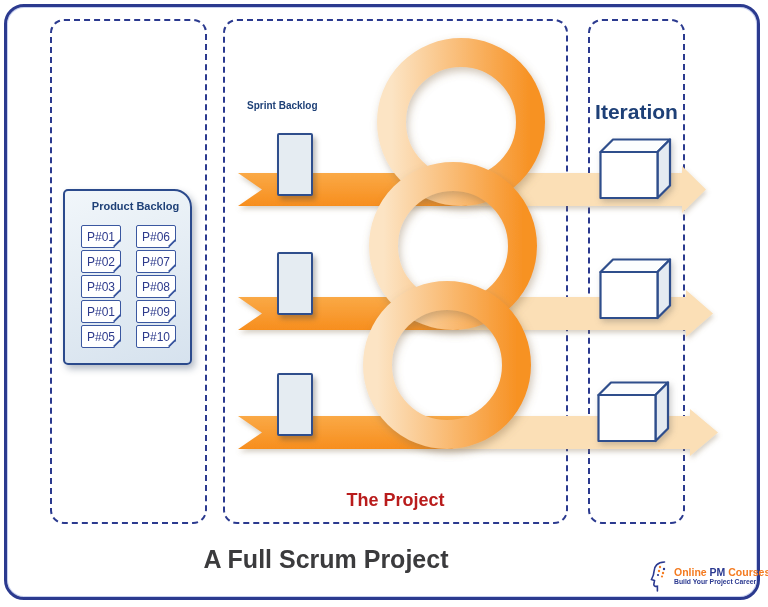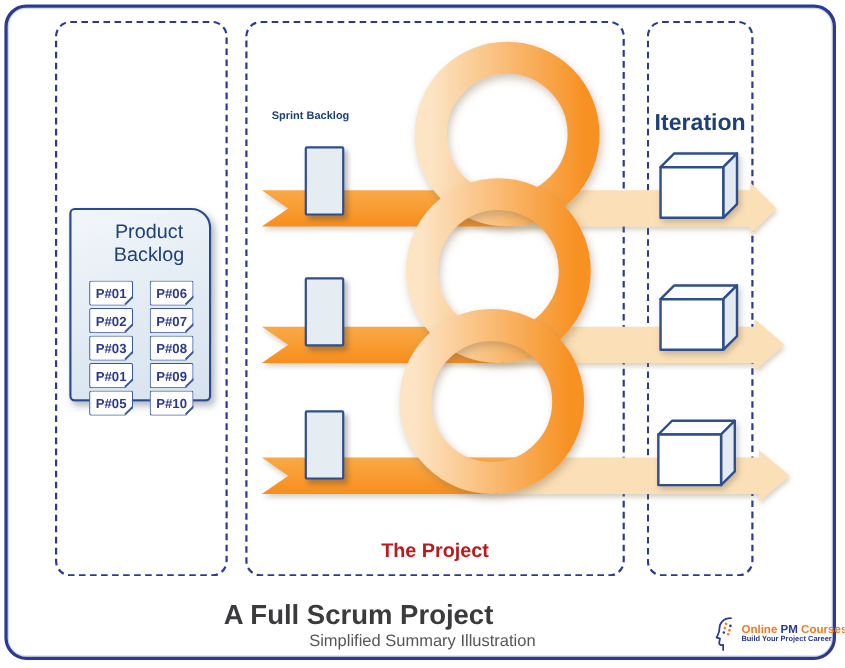--- a/index.html
+++ b/index.html
@@ -22,28 +22,28 @@
   .iteration-label{left:588px;top:100px;width:97px;text-align:center;font-size:21px;}
   .zone-label{font-size:18px;text-align:center;}
   .goal-label{left:50px;top:490px;width:157px;}
   .project-label{left:223px;top:490px;width:345px;color:#b91c1c;}
   .product-label{left:586px;top:490px;width:101px;}
   
   .backlog-card{position:absolute;left:63px;top:189px;width:129px;height:176px;box-sizing:border-box;
                 background:linear-gradient(160deg,#f1f6fa 0%,#e2ebf3 55%,#d6e2ee 100%);
                 border:2px solid #2b4a8c;border-radius:5px 18px 5px 5px;
                 box-shadow:3px 4px 7px rgba(40,60,90,.35);}
-  .backlog-title{margin-top:9px;text-align:center;font-size:18px;font-weight:normal;color:#1e4077;padding-left:16px;}
+  .backlog-title{margin-top:9px;text-align:center;font-size:11px;font-weight:bold;color:#1e4077;padding-left:16px;}
   .chip-grid{margin:13px 0 0 16px;display:grid;grid-auto-flow:column;
              grid-template-rows:repeat(5,23px);grid-template-columns:40px 40px;
              row-gap:2px;column-gap:15px;}
   .chip{position:relative;box-sizing:border-box;width:40px;height:23px;background:#fff;
         border:1.5px solid #3a57a0;border-radius:2px;
         display:flex;align-items:center;justify-content:center;
-        font-size:12px;font-weight:bold;color:#2d3a8c;
+        font-size:12px;font-weight:normal;color:#2d3a8c;
         clip-path:polygon(0 0,100% 0,100% calc(100% - 7px),calc(100% - 7px) 100%,0 100%);}
   .chip::after{content:'';position:absolute;width:11px;height:1.5px;background:#3a57a0;
                right:-2.5px;bottom:3.5px;transform:rotate(-45deg);}
   
   .sprint-card{position:absolute;width:36px;height:63px;box-sizing:border-box;background:#e5ecf2;
                border:2px solid #2f4e8c;border-radius:2px;box-shadow:3px 4px 5px rgba(60,60,60,.35);}
   .sprint-card.c1{left:277px;top:133px;}
   .sprint-card.c2{left:277px;top:252px;}
   .sprint-card.c3{left:277px;top:373px;}
   
@@ -152,21 +152,20 @@
     <polygon points="1.5,14 58.5,14 71,1.5 14,1.5" fill="#fcfdfe" stroke="#2f4e8c" stroke-width="2.2" stroke-linejoin="round"></polygon>
     <polygon points="58.5,14 71,1.5 71,47.5 58.5,60" fill="#e4eaf1" stroke="#2f4e8c" stroke-width="2.2" stroke-linejoin="round"></polygon>
     <rect x="1.5" y="14" width="57" height="46" fill="#ffffff" stroke="#2f4e8c" stroke-width="2.2" stroke-linejoin="round"></rect>
   </svg>
 
   <div class="lbl sprint-backlog-label">Sprint Backlog</div>
   <div class="lbl iteration-label">Iteration</div>
   <div class="lbl zone-label project-label">The Project</div>
 
   <div class="title">A Full Scrum Project</div>
-  <div class="subtitle">Simplified Summary Illustration</div>
 
   <div class="logo">
     <svg width="22" height="32" viewBox="0 0 22 32">
       <path d="M15.5 2 C8.5 2 5 6.5 5 11.5 C5 14.5 3.5 17.5 2.5 19.5 L5.5 20.5 L4.8 24.5 C4.8 26.3 6.6 26.6 8.4 26.3 L8.4 31" fill="none" stroke="#2b3990" stroke-width="1.6" stroke-linecap="round"></path>
       <circle cx="11" cy="7" r="1.2" fill="#f47b20"></circle>
       <circle cx="15" cy="9" r="1.2" fill="#2b3990"></circle>
       <circle cx="10" cy="11" r="1.2" fill="#f47b20"></circle>
       <circle cx="14" cy="13" r="1.2" fill="#f47b20"></circle>
       <circle cx="9" cy="15" r="1.1" fill="#2b3990"></circle>
       <circle cx="13" cy="16.5" r="1.1" fill="#f47b20"></circle>

